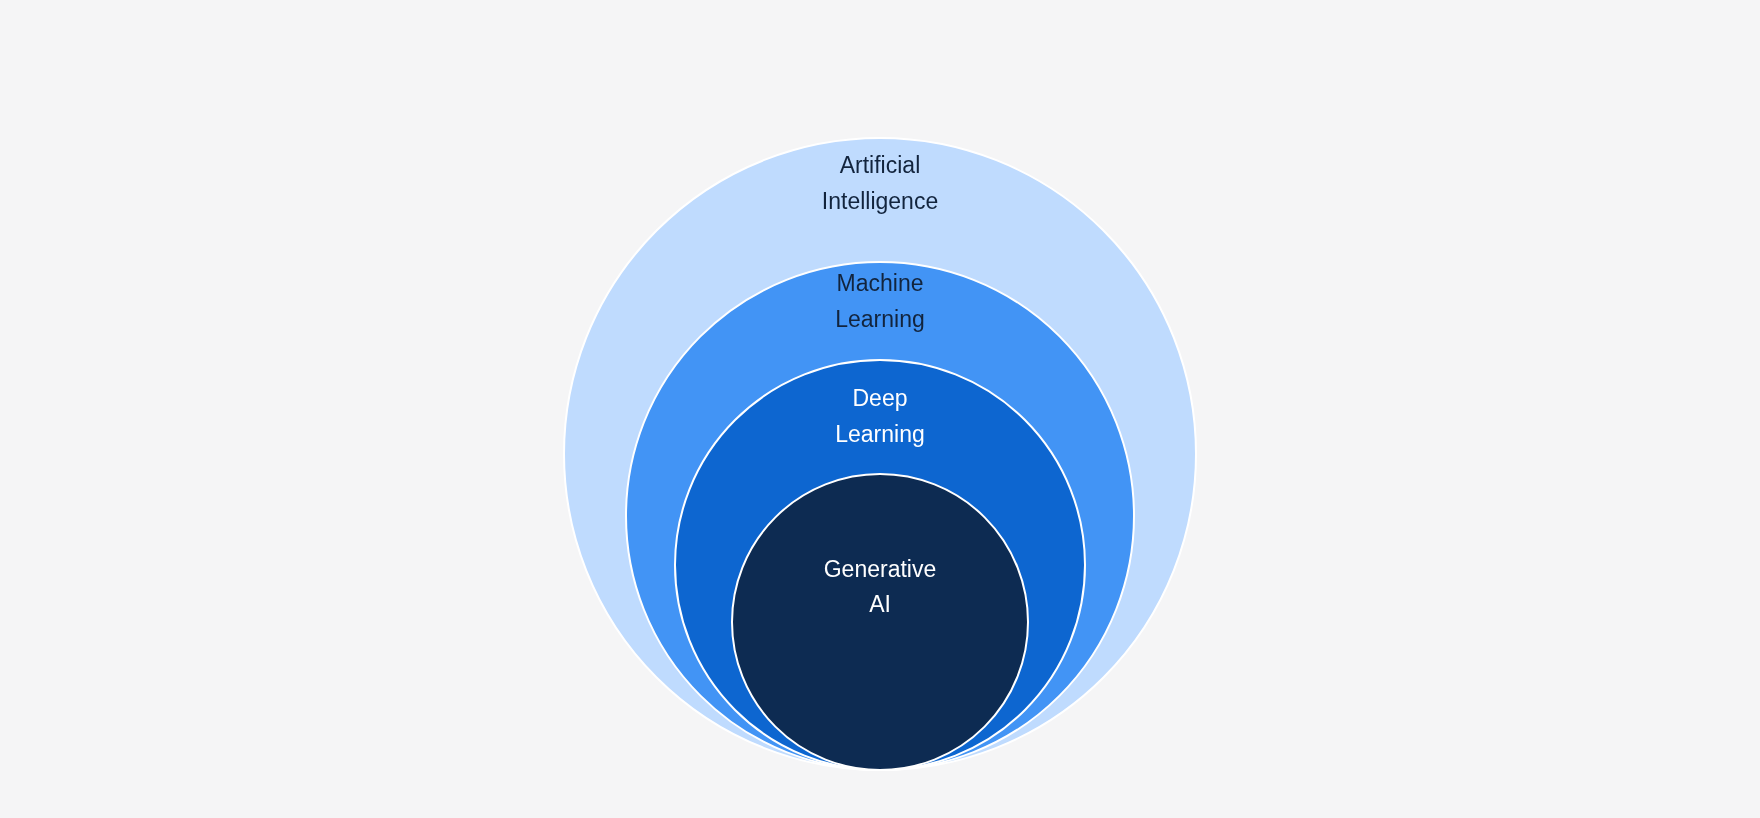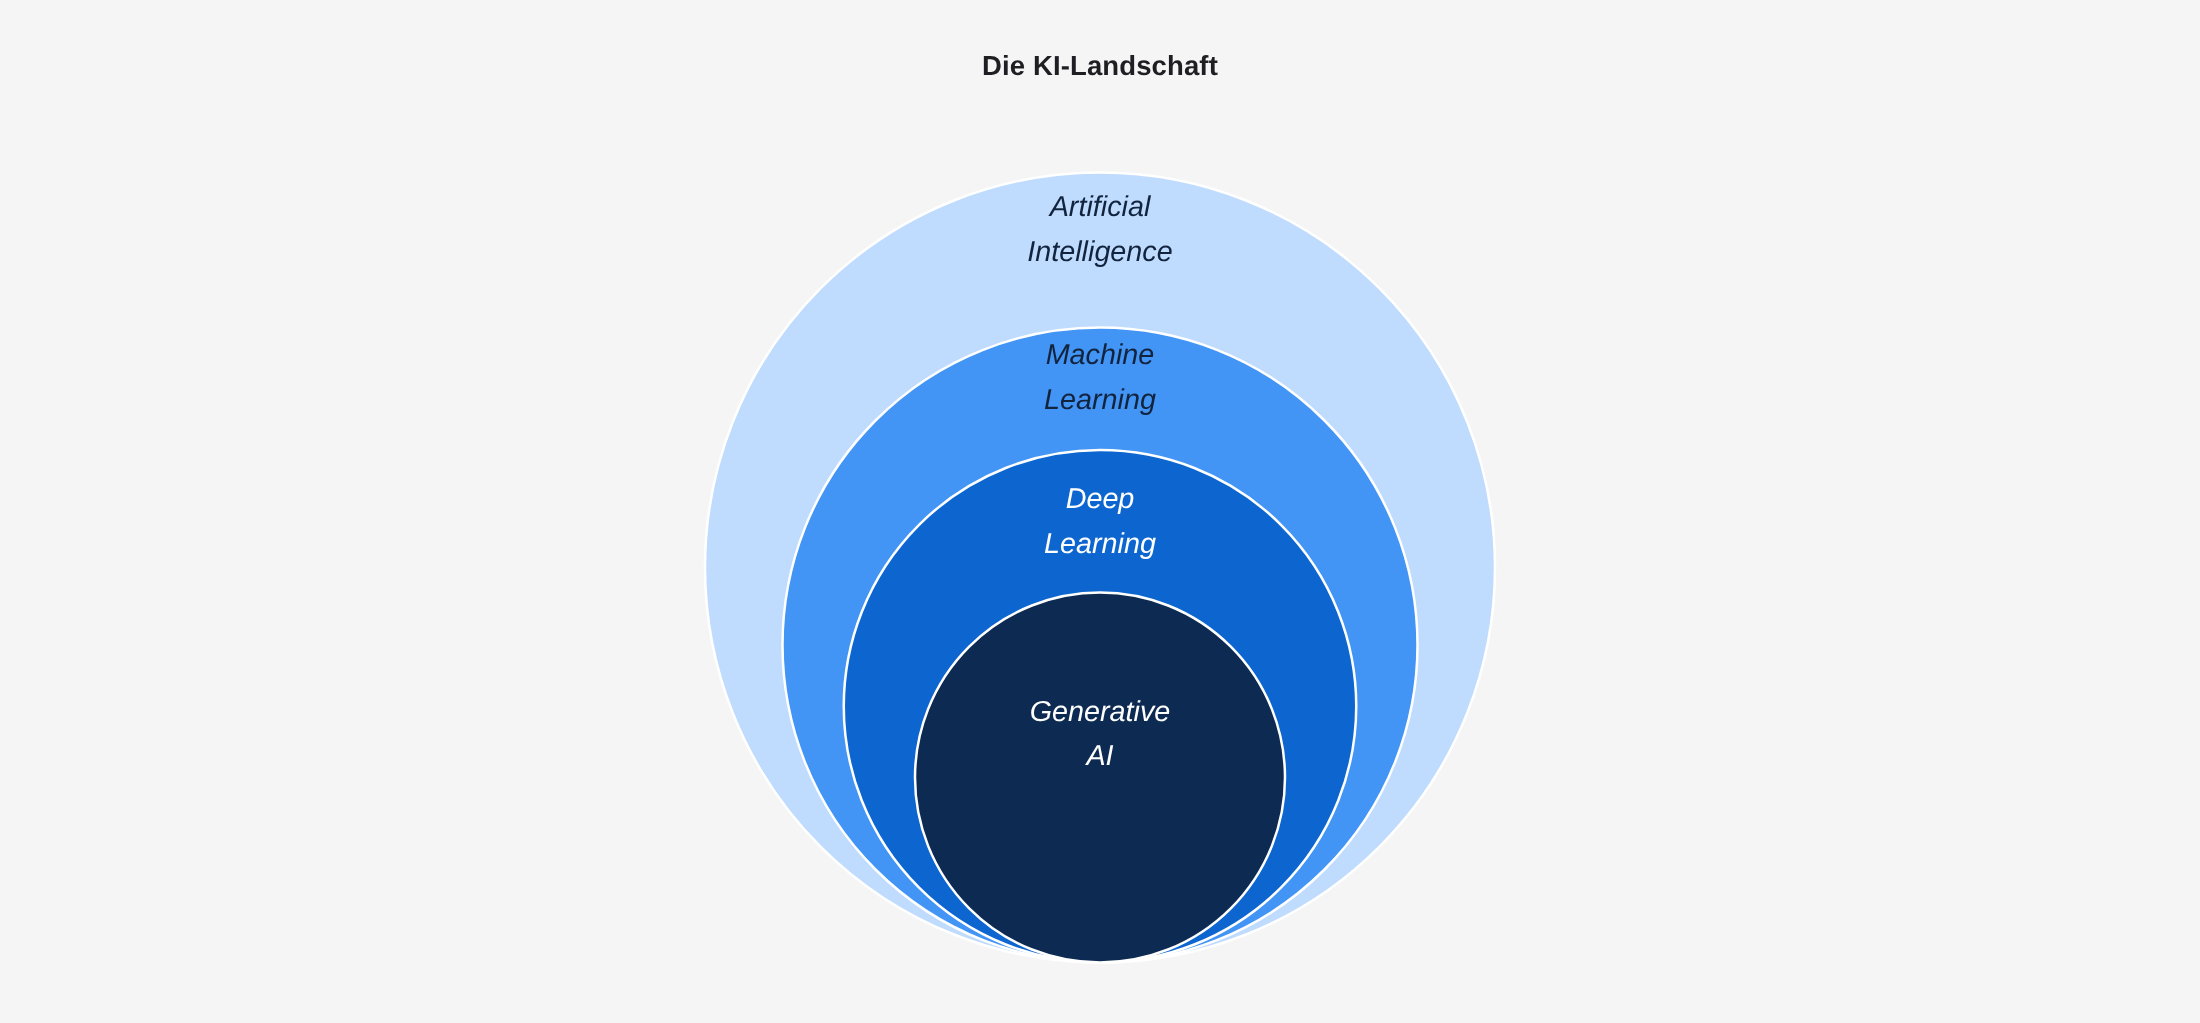--- a/index.html
+++ b/index.html
@@ -29,21 +29,20 @@
     font-weight: bold;
     color: #1f1f23;
     letter-spacing: 0.1px;
   }
   .venn-stage {
     position: absolute;
     left: 0;
     top: 0;
     width: 1760px;
     height: 818px;
-    font-style: italic;
   }
   .venn-svg {
     display: block;
     width: 1760px;
     height: 818px;
     overflow: visible;
   }
   .ring-label {
     font-family: "Liberation Sans", sans-serif;
     font-size: 23px;
@@ -51,21 +50,20 @@
     dominant-baseline: middle;
   }
   .ring-label.dark-text { fill: #12243d; }
   .ring-label.light-text { fill: #ffffff; }
 </style>
 </head>
 <body style="background: rgb(245, 245, 246);">
 
 <div id="page-root" style="background: rgb(245, 245, 246);">
 
-  <div class="chart-title">Die KI-Landschaft</div>
 
   <div class="venn-stage">
     <svg class="venn-svg" viewBox="0 0 1760 818" xmlns="http://www.w3.org/2000/svg">
 
       <circle cx="880" cy="454" r="316" fill="#bfdbfe" stroke="#ffffff" stroke-width="2"></circle>
 
       <circle cx="880" cy="516" r="254" fill="#4294f5" stroke="#ffffff" stroke-width="2"></circle>
 
       <circle cx="880" cy="565" r="205" fill="#0d66d0" stroke="#ffffff" stroke-width="2"></circle>
 

